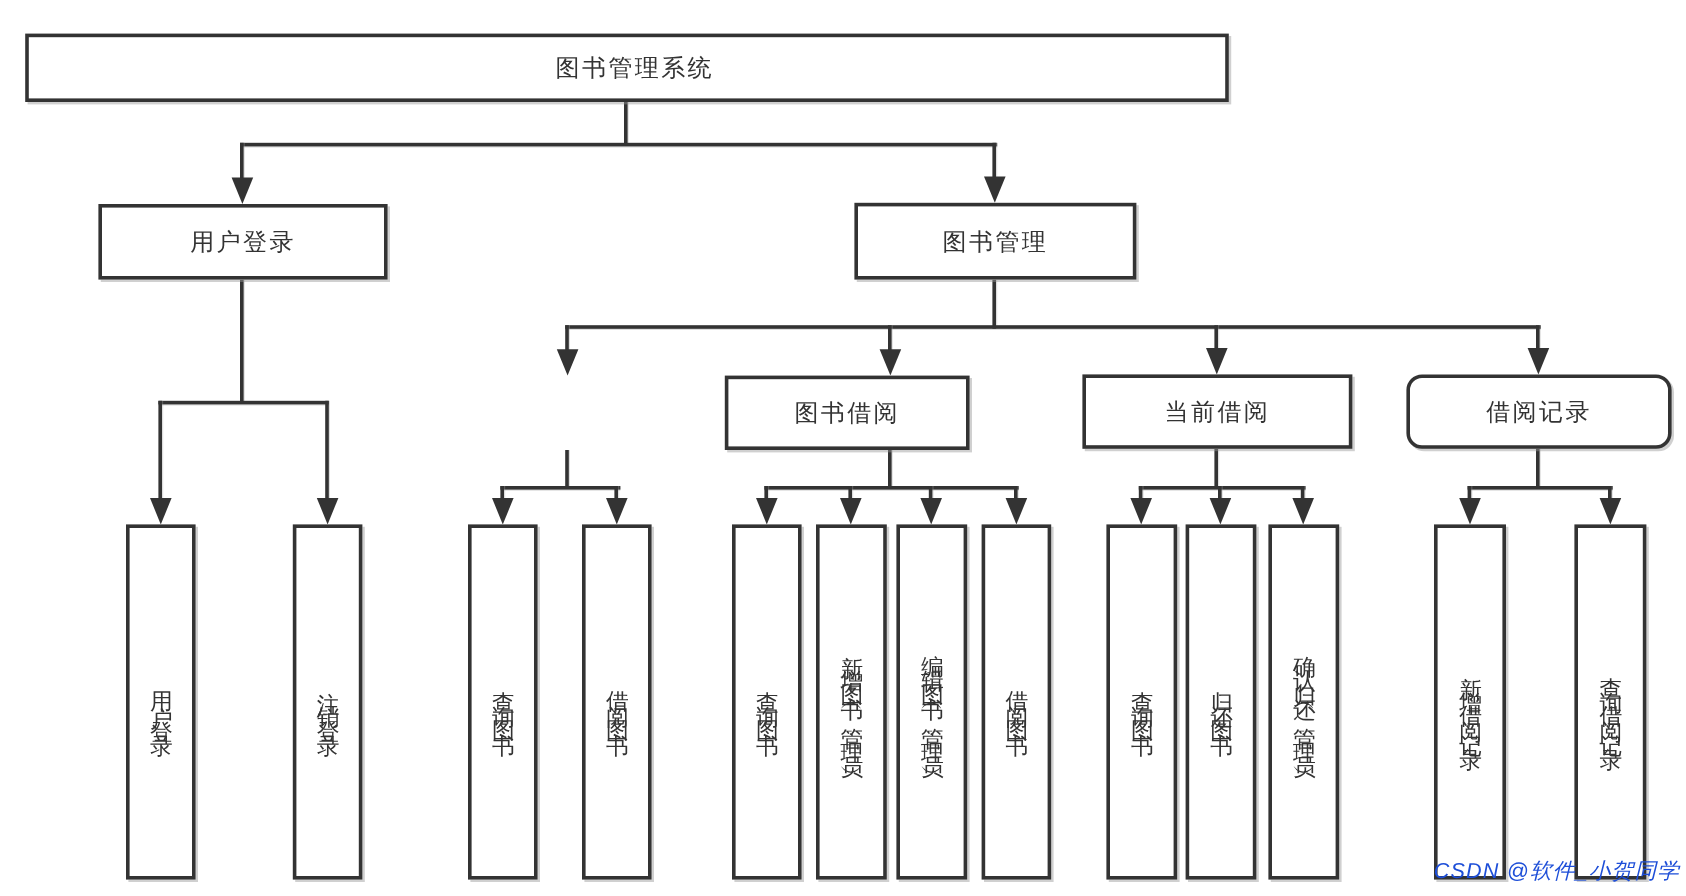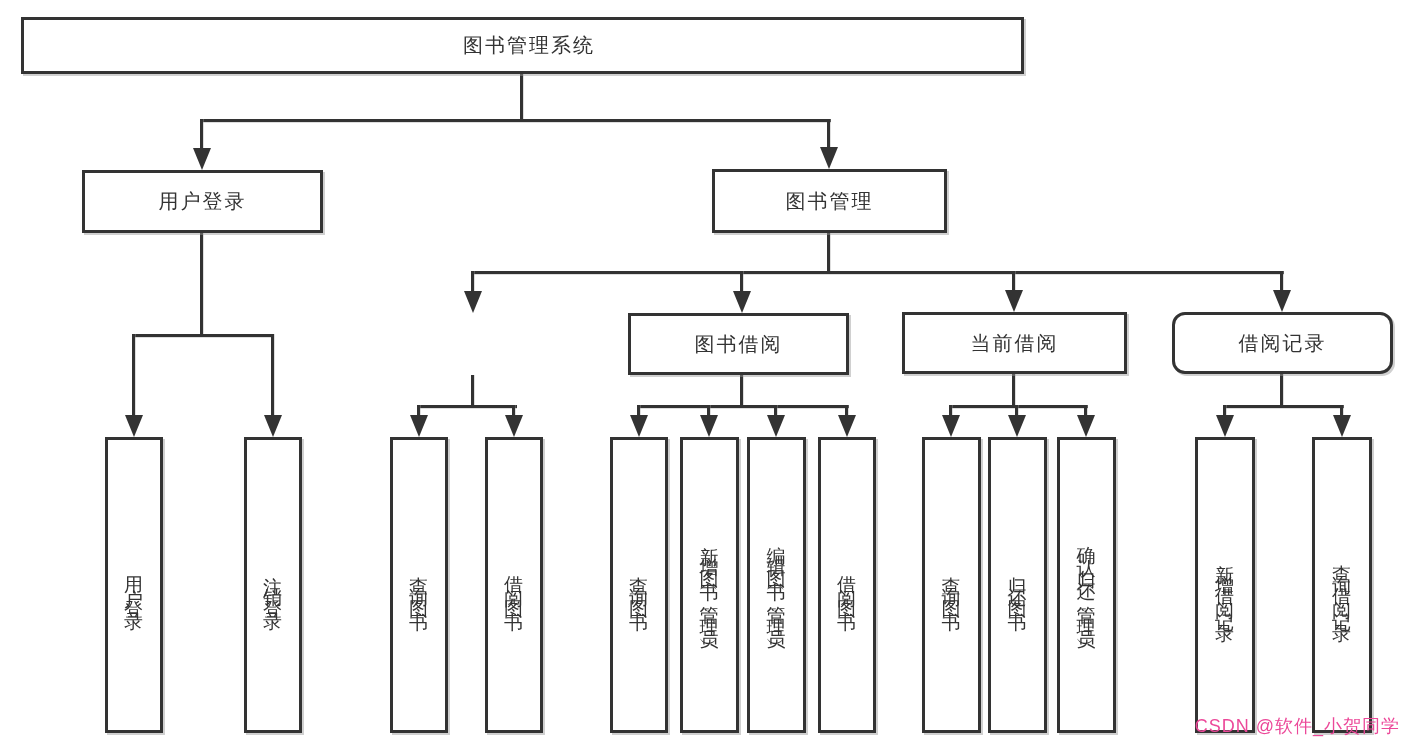--- a/index.html
+++ b/index.html
@@ -24,21 +24,21 @@
   .v,.h{position:absolute;background:#333;z-index:1;}
   .v{width:3px;box-shadow:1px 0 0 rgba(160,160,160,.35);}
   .h{height:3px;box-shadow:0 1px 0 rgba(160,160,160,.35);}
   .ah{
     position:absolute;width:0;height:0;z-index:1;
     border-left:9px solid transparent;border-right:9px solid transparent;
     border-top:22px solid #333;
   }
   .watermark{
     position:absolute;top:714px;right:5px;z-index:5;
-    font-size:18px;color:#ec4899;letter-spacing:1px;white-space:nowrap;
+    font-size:18px;color:#1d4ed8;letter-spacing:1px;white-space:nowrap;font-style:italic;
   }
 </style>
 </head>
 <body>
 
 <div class="stage">
 
   <div class="v" style="left:520px;top:70px;height:50px;"></div>
   <div class="h" style="left:200px;top:119px;width:631px;"></div>
   <div class="v" style="left:200px;top:119px;height:31px;"></div>
@@ -91,34 +91,34 @@
   <div class="v" style="left:1084px;top:405px;height:14px;"></div>
   <div class="ah" style="left:1077px;top:415px;"></div>
 
   <div class="v" style="left:1280px;top:374px;height:33px;"></div>
   <div class="h" style="left:1223px;top:405px;width:121px;"></div>
   <div class="v" style="left:1223px;top:405px;height:14px;"></div>
   <div class="ah" style="left:1216px;top:415px;"></div>
   <div class="v" style="left:1340px;top:405px;height:14px;"></div>
   <div class="ah" style="left:1333px;top:415px;"></div>
 
-  <div class="box" style="left:21px;top:17px;width:1003px;height:57px;padding-left:13px;">
+  <div class="box" style="left:21px;top:28px;width:1003px;height:57px;padding-left:13px;">
     <span class="hlabel">图书管理系统</span>
   </div>
 
   <div class="box" style="left:82px;top:170px;width:241px;height:63px;">
     <span class="hlabel">用户登录</span>
   </div>
 
   <div class="box" style="left:712px;top:169px;width:235px;height:64px;">
     <span class="hlabel">图书管理</span>
   </div>
 
 
-  <div class="box" style="left:628px;top:313px;width:221px;height:62px;">
+  <div class="box" style="left:604px;top:313px;width:204px;height:62px;">
     <span class="hlabel">图书借阅</span>
   </div>
 
   <div class="box" style="left:902px;top:312px;width:225px;height:62px;">
     <span class="hlabel">当前借阅</span>
   </div>
 
   <div class="box" style="left:1172px;top:312px;width:221px;height:62px;border-radius:13px;">
     <span class="hlabel">借阅记录</span>
   </div>

